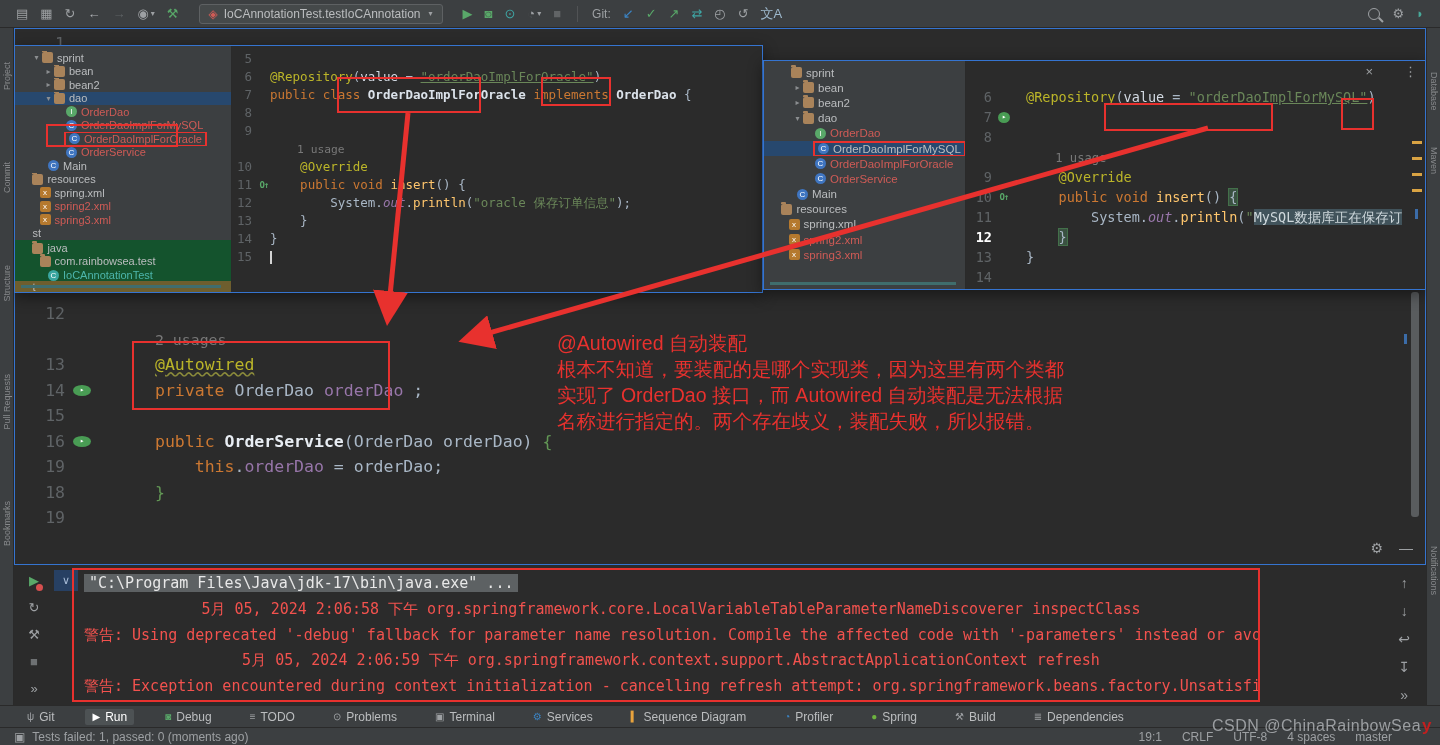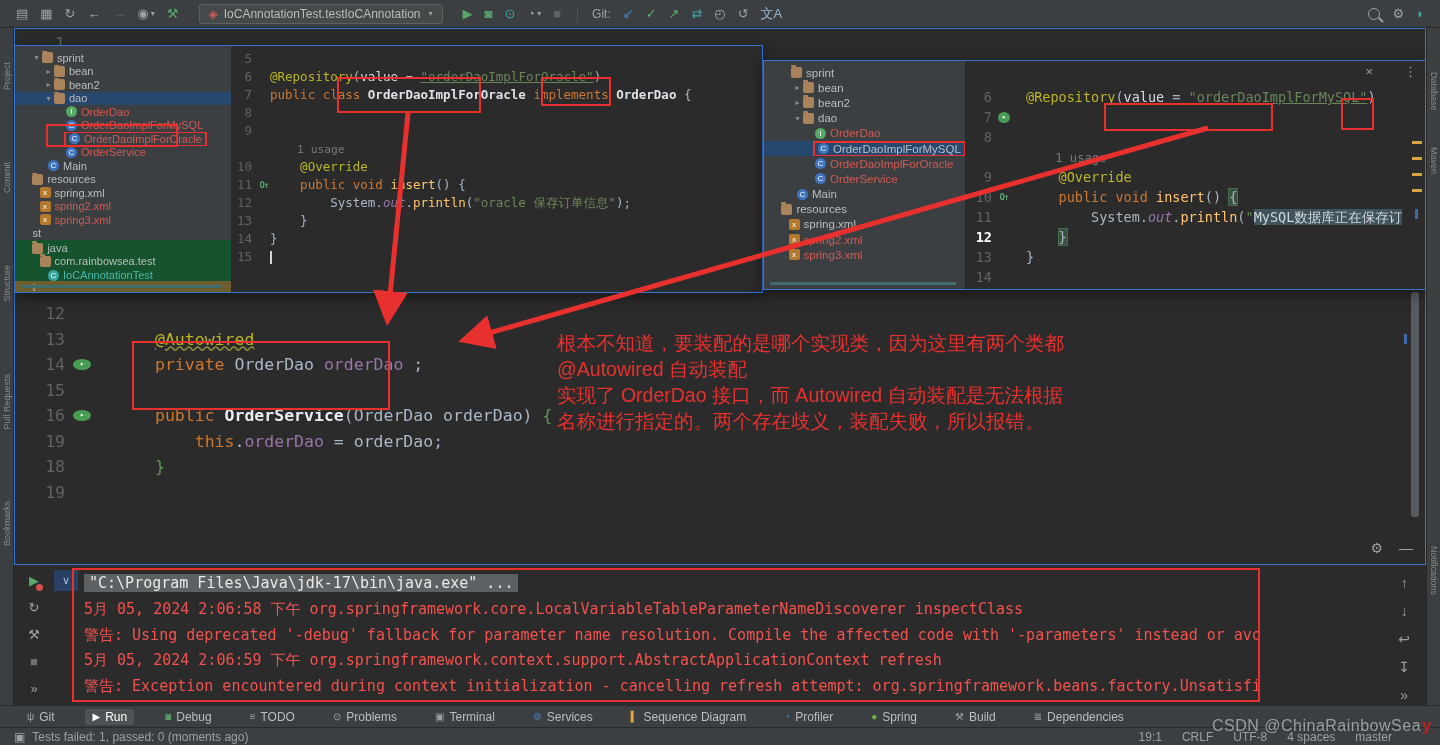--- a/index.html
+++ b/index.html
@@ -102,21 +102,21 @@
   
   .console{position:absolute;left:14px;top:565px;width:1412px;height:140px;background:#2b2b2b;z-index:5;}
   .c-leftcol{position:absolute;left:6px;top:8px;width:28px;display:flex;flex-direction:column;gap:11px;align-items:center;}
   .c-leftcol .tbi{font-size:13px;}
   .c-chevron{position:absolute;left:40px;top:5px;width:24px;height:21px;background:#274063;color:#a9bdd8;
              text-align:center;line-height:21px;font-size:11px;}
   .c-box{position:absolute;left:58px;top:3px;width:1188px;height:134px;border:2px solid #e8312e;
          box-sizing:border-box;padding:1px 0 0 10px;overflow:hidden;font-family:"DejaVu Sans Mono",monospace;font-size:15px;}
   .cl{height:25.8px;line-height:25.8px;white-space:pre;overflow:hidden;}
   .clpath span{background:#5d6163;color:#e8e8e8;padding:0 5px;}
-  .clerr{color:#f2524e;}
+  .clerr{color:#f2524e;text-align:center;}
   .c-rightcol{position:absolute;right:16px;top:10px;display:flex;flex-direction:column;gap:12px;align-items:center;}
   .c-rightcol .tbi{font-size:14px;}
   
   .tabbar{position:absolute;left:0;top:705px;width:1440px;height:22px;background:#3c3f41;border-top:1px solid #2a2a2a;
           display:flex;align-items:center;padding-left:20px;gap:24px;box-sizing:border-box;z-index:20;}
   .btab{display:flex;align-items:center;gap:5px;font-size:12px;color:#bbbdbf;padding:1px 7px;border-radius:2px;}
   .btab.active{background:#4d5254;color:#fff;}
   .btab .ic{font-size:10px;}
   .statusbar{position:absolute;left:0;top:727px;width:1440px;height:18px;background:#3c3f41;border-top:1px solid #2a2a2a;
              display:flex;align-items:center;font-size:12px;color:#9da0a3;padding:0 14px;gap:7px;box-sizing:border-box;z-index:20;}
@@ -182,20 +182,21 @@
       <div class="vlabel">Maven</div>
       <div class="vlabel">Notifications</div>
     </div>
 
   <div class="editor-frame">
     <div class="ed-main abs-main-top">
         <div class="cline"><span class="lnum">1</span><span class="gico"></span></div>
       </div>
     <div class="ed-main abs-service">
         <div class="cline"><span class="lnum">12</span><span class="gico"></span><span class="lcode"></span></div>
+        <div class="cline"><span class="lnum"></span><span class="gico"></span><span class="lcode"><span class="inlay">2 usages</span></span></div>
         <div class="cline"><span class="lnum">13</span><span class="gico"></span><span class="lcode"><span class="annwave">@Autowired</span></span></div>
         <div class="cline"><span class="lnum">14</span><span class="gico gspring">▸</span><span class="lcode"><span class="kw">private </span><span class="fg">OrderDao </span><span class="fld">orderDao </span><span class="fg">;</span></span></div>
         <div class="cline"><span class="lnum">15</span><span class="gico"></span><span class="lcode"></span></div>
         <div class="cline"><span class="lnum">16</span><span class="gico gspring">▸</span><span class="lcode"><span class="kw">public </span><span class="clsb">OrderService</span><span class="fg">(OrderDao orderDao) </span><span class="brgreen">{</span></span></div>
         <div class="cline"><span class="lnum">19</span><span class="gico"></span><span class="lcode"><span class="kw">    this</span><span class="fg">.</span><span class="fld">orderDao </span><span class="fg">= </span><span class="fg">orderDao;</span></span></div>
         <div class="cline"><span class="lnum">18</span><span class="gico"></span><span class="lcode"><span class="brgreen">}</span></span></div>
         <div class="cline"><span class="lnum">19</span><span class="gico"></span><span class="lcode"></span></div>
       </div>
     <div class="vscroll">
       <div class="vthumb"></div>
@@ -425,22 +426,22 @@
     <defs>
       <marker id="ah" markerWidth="7" markerHeight="7" refX="5" refY="3.5" orient="auto">
         <path d="M0,0 L7,3.5 L0,7 z" fill="#e8312e"></path>
       </marker>
     </defs>
     <line x1="408" y1="113" x2="388" y2="316" stroke="#e8312e" stroke-width="5" marker-end="url(#ah)"></line>
     <line x1="1208" y1="128" x2="468" y2="339" stroke="#e8312e" stroke-width="5" marker-end="url(#ah)"></line>
   </svg>
 
   <div class="cn-note">
+      <div>@Autowired 自动装配</div>
       <div>根本不知道，要装配的是哪个实现类，因为这里有两个类都</div>
-      <div>@Autowired 自动装配</div>
       <div>实现了 OrderDao 接口，而 Autowired 自动装配是无法根据</div>
       <div>名称进行指定的。两个存在歧义，装配失败，所以报错。</div>
     </div>
 
   <div class="console">
     <div class="c-leftcol">
         <span class="tbi" style="color: rgb(89, 168, 105);">▶<i class="badge"></i></span>
         <span class="tbi" style="color: rgb(157, 160, 163);">↻</span>
         <span class="tbi" style="color: rgb(157, 160, 163);">⚒</span>
         <span class="tbi" style="color: rgb(110, 113, 115);">■</span>

